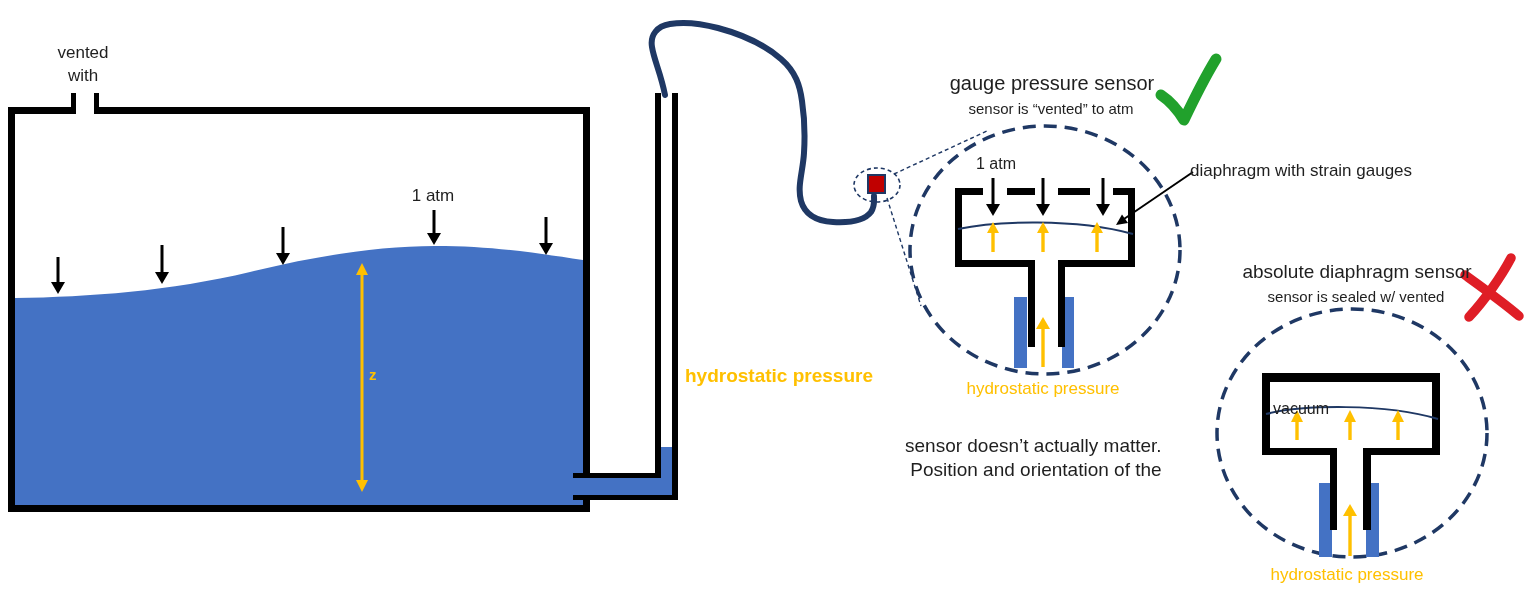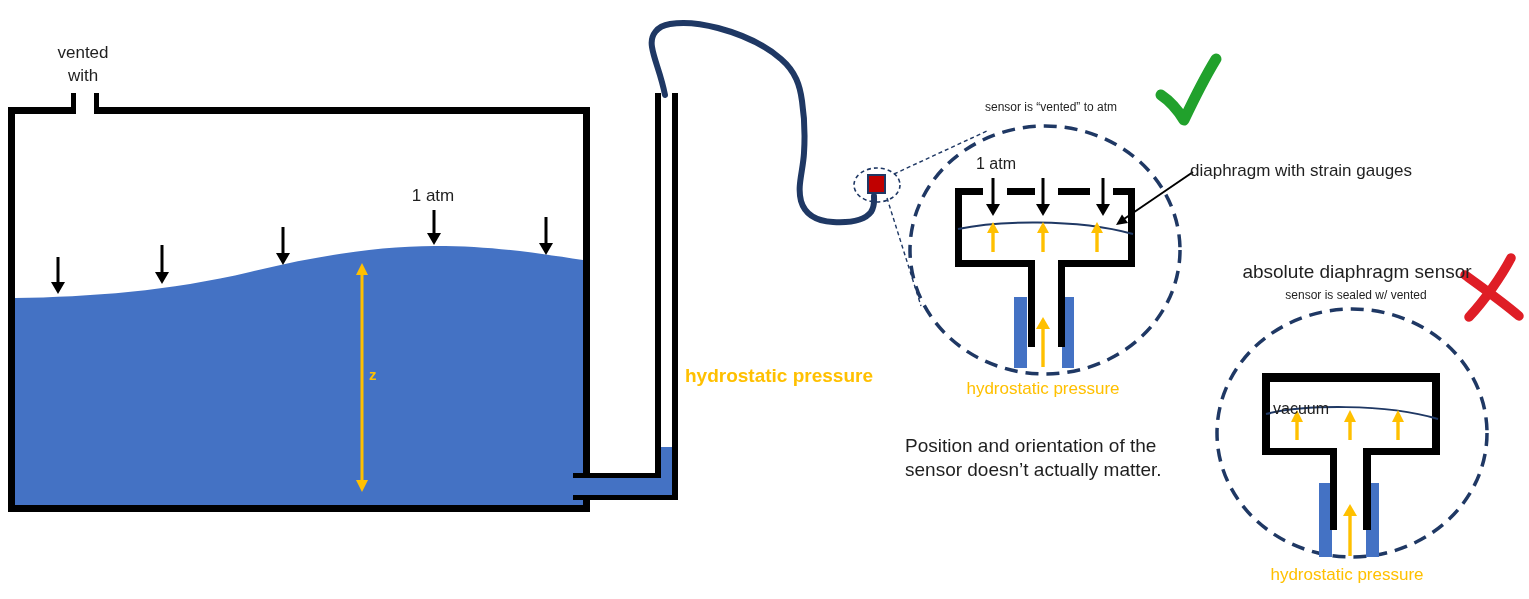--- a/index.html
+++ b/index.html
@@ -1,28 +1,28 @@
 <!DOCTYPE html>
 <html><head>
 <meta charset="utf-8">
 <style>
   html,body{margin:0;padding:0;background:#ffffff;}
   .canvas{position:relative;width:1529px;height:599px;background:#ffffff;overflow:hidden;
           font-family:"Liberation Sans",sans-serif;color:#1f1f1f;}
   svg.layer{position:absolute;left:0;top:0;}
-  .txt{position:absolute;white-space:nowrap;}
+  .txt{position:absolute;white-space:nowrap;text-align:right;}
   .center{transform:translateX(-50%);text-align:center;}
   .t-tankname{font-size:17px;line-height:23px;}
   .t-atm{font-size:17px;}
   .t-z{font-size:15px;color:#FFC000;font-weight:bold;}
   .t-formula{font-size:19px;line-height:26px;font-weight:bold;color:#FFC000;}
   .t-note{font-size:19px;line-height:24px;}
   .t-title{font-size:20px;}
   .t-title2{font-size:19px;}
-  .t-sub{font-size:12px;}
+  .t-sub{font-size:15px;}
   .t-small{font-size:16px;}
   .t-diaph{font-size:17px;}
   .t-hydro{font-size:17px;color:#FFC000;}
 </style>
 </head>
 <body>
 
 <div class="canvas">
 
   <svg class="layer" width="1529" height="599" viewBox="0 0 1529 599">
@@ -166,24 +166,25 @@
 
   <div class="txt center t-atm" style="left:433px;top:186px;">1 atm</div>
 
   <div class="txt t-z" style="left:369px;top:366px;">z</div>
 
   <div class="txt t-formula" style="left:685px;top:363px;">
     <div>hydrostatic pressure</div>
   </div>
 
   <div class="txt t-note" style="left:905px;top:434px;">
+    <div>sensor doesn’t actually matter.</div>
     <div>Position and orientation of the</div>
-    <div>sensor doesn’t actually matter.</div>
   </div>
 
+  <div class="txt center t-title" style="left:1052px;top:72px;">gauge pressure sensor</div>
   <div class="txt center t-sub" style="left:1051px;top:100px;">sensor is “vented” to atm</div>
   <div class="txt center t-small" style="left:996px;top:155px;">1 atm</div>
   <div class="txt t-diaph" style="left:1190px;top:161px;">diaphragm with strain gauges</div>
   <div class="txt center t-hydro" style="left:1043px;top:379px;">hydrostatic pressure</div>
 
   <div class="txt center t-title2" style="left:1357px;top:261px;">absolute diaphragm sensor</div>
   <div class="txt center t-sub" style="left:1356px;top:288px;">sensor is sealed w/ vented</div>
   <div class="txt t-small" style="left:1273px;top:382px;margin-top:18px;">vacuum</div>
   <div class="txt center t-hydro" style="left:1347px;top:565px;">hydrostatic pressure</div>
 

